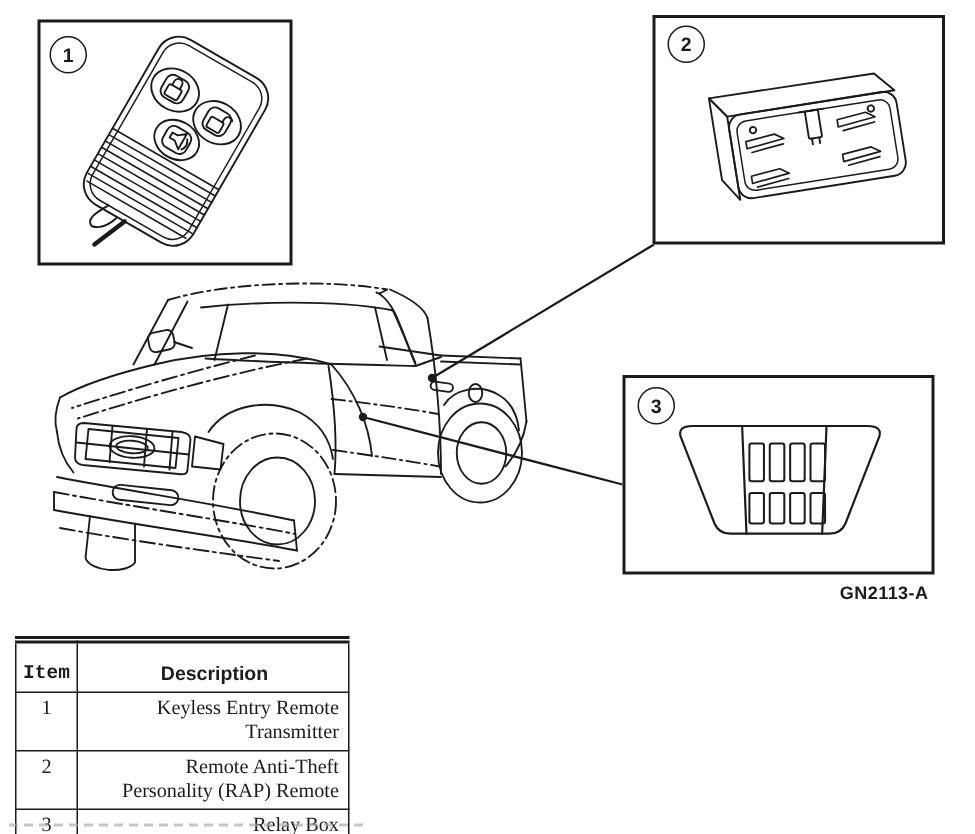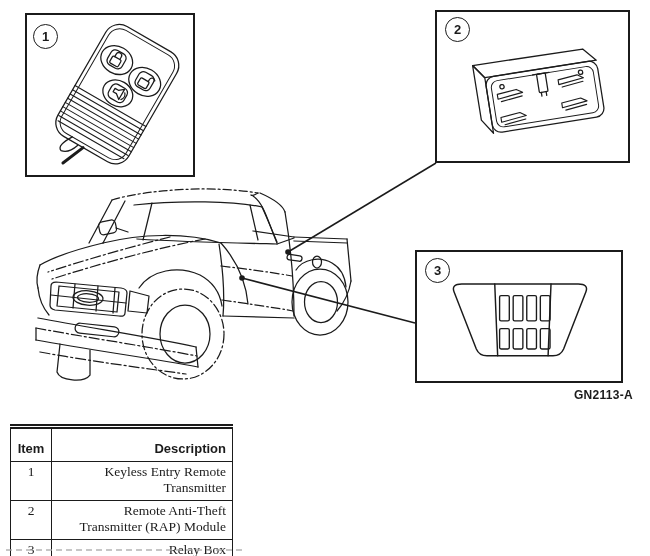--- a/index.html
+++ b/index.html
@@ -4,29 +4,29 @@
 <style>
   html,body{margin:0;padding:0;background:#fff;}
   #page{position:relative;width:650px;height:556px;background:#ffffff;overflow:hidden;
         font-family:"Liberation Sans",sans-serif;color:#1b1b1b;}
   .abs{position:absolute;}
   .callout-box{position:absolute;border:2px solid #1b1b1b;background:#fff;box-sizing:border-box;}
   .callout-circle{position:absolute;width:25px;height:25px;border:1.6px solid #1b1b1b;border-radius:50%;
         background:#fff;display:flex;align-items:center;justify-content:center;
         font:bold 13px "Liberation Sans",sans-serif;box-sizing:border-box;}
   .illus{display:block;width:100%;height:100%;}
-  #figure-code{position:absolute;top:388px;right:17px;font:bold 12px "Liberation Sans",sans-serif;
+  #figure-code{position:absolute;top:388px;right:31px;font:bold 12px "Liberation Sans",sans-serif;
         letter-spacing:.3px;}
   #legend-table{position:absolute;left:10px;top:424px;width:223px;border-collapse:collapse;
         background:#fff;}
   #legend-table th,#legend-table td{border:1.7px solid #1b1b1b;box-sizing:border-box;text-align:right;}
   #legend-table{border:1.7px solid #1b1b1b;border-top:5px double #1b1b1b;}
-  #legend-table th{font:bold 13px "Liberation Sans",sans-serif;text-align:right;
+  #legend-table th{font:bold 13px "Liberation Sans",sans-serif;text-align:center;
         padding:12px 6px 5px 8px;}
-  #legend-table th.col-item{width:41px;text-align:center;padding-left:2px;padding-right:2px;}
+  #legend-table th.col-item{width:41px;text-align:center;padding-left:2px;padding-right:2px;font-family:Liberation Mono, monospace;}
   #legend-table td{font:13.5px "Liberation Serif",serif;vertical-align:top;padding:2px 6px 3px 8px;
         line-height:1.22;}
   #legend-table td.cell-item{text-align:center;padding-left:2px;padding-right:2px;}
   #scan-artifact{position:absolute;left:6px;top:549px;width:236px;border-top:2px dashed #a9a9a9;
         opacity:.65;}
   svg{shape-rendering:geometricPrecision;}
 </style>
 </head>
 <body>
 
@@ -222,21 +222,21 @@
         <th>Description</th>
       </tr>
     </thead>
     <tbody>
       <tr>
         <td class="cell-item">1</td>
         <td>Keyless Entry Remote Transmitter</td>
       </tr>
       <tr>
         <td class="cell-item">2</td>
-        <td>Remote Anti-Theft Transmitter (RAP) Module</td>
+        <td>Remote Anti-Theft Personality (RAP) Remote</td>
       </tr>
       <tr>
         <td class="cell-item">3</td>
         <td>Relay Box</td>
       </tr>
     </tbody>
   </table>
 
   <div id="scan-artifact"></div>
 

